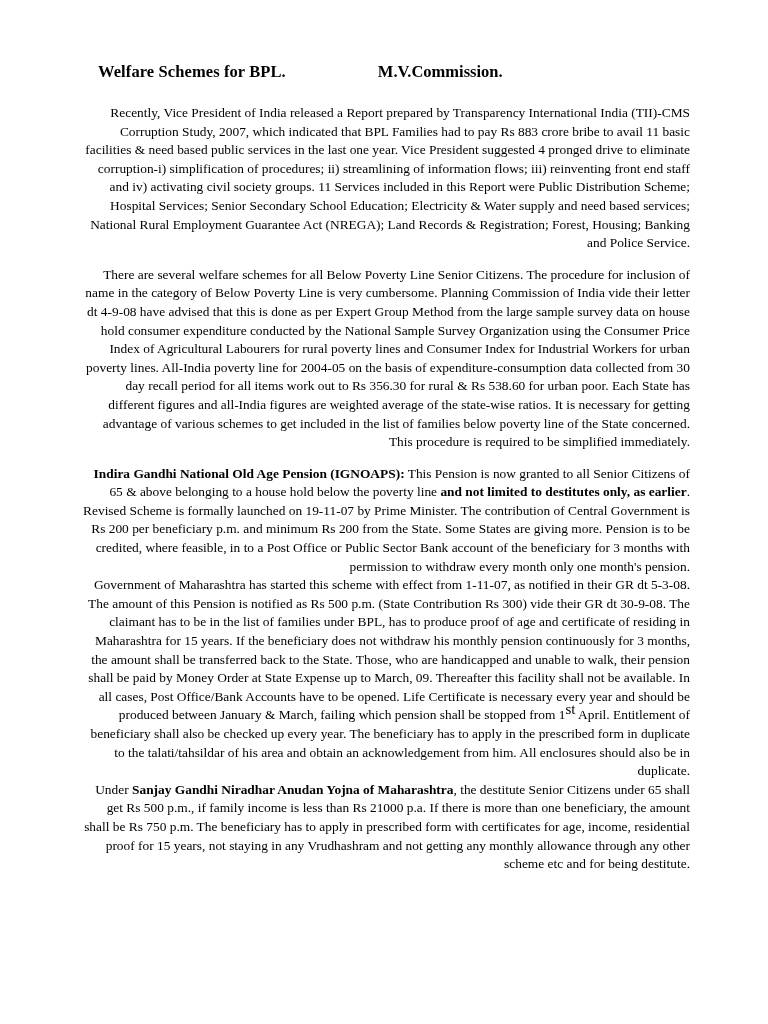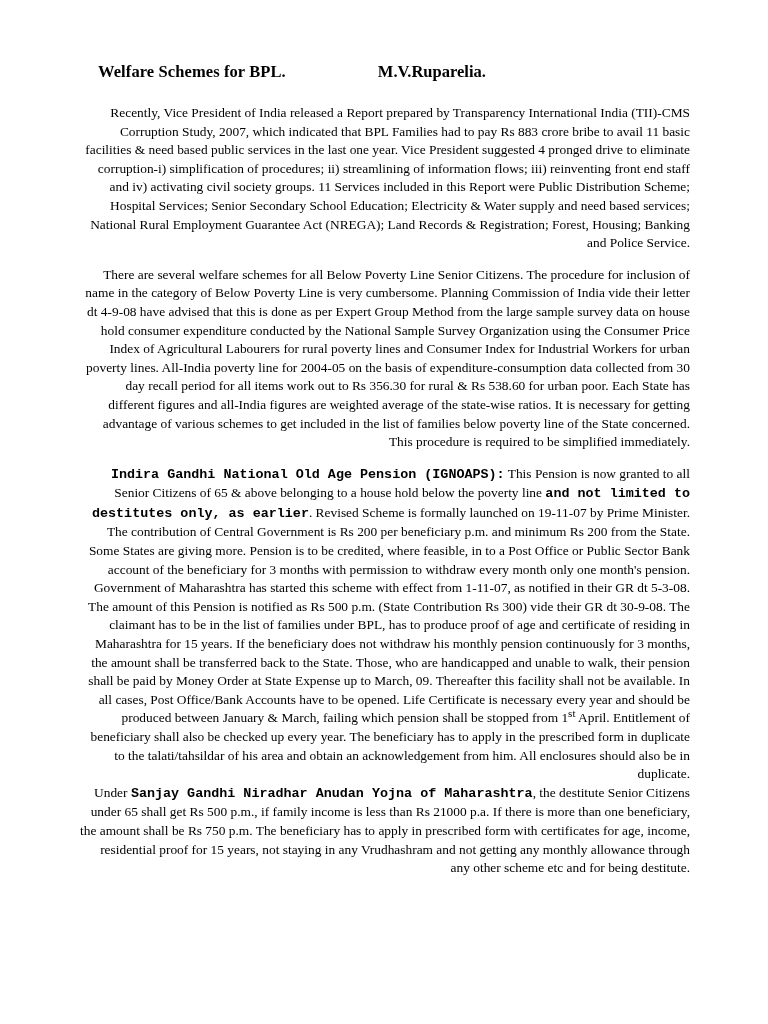--- a/index.html
+++ b/index.html
@@ -40,36 +40,35 @@
     font-size: 13.4px;
     line-height: 18.6px;
     margin: 0 0 13px 0;
     text-align: right;
   }
   p.tight {
     margin-bottom: 0;
   }
   .b {
     font-weight: bold;
-    font-family: Liberation Mono, monospace;
   }
   sup {
-    font-size: 11px;
+    font-size: 15px;
     vertical-align: super;
     line-height: 0;
   }
 </style>
 </head>
 <body>
 
 <div class="page">
 
   <div class="title-row">
     <span class="title-main">Welfare Schemes for BPL.</span>
-    <span class="title-author">M.V.Ruparelia.</span>
+    <span class="title-author">M.V.Commission.</span>
   </div>
 
   <p class="body">Recently, Vice President of India released a Report prepared by Transparency International India (TII)-CMS Corruption Study, 2007, which indicated that BPL Families had to pay Rs 883 crore bribe to avail 11 basic facilities &amp; need based public services in the last one year. Vice President suggested 4 pronged drive to eliminate corruption-i) simplification of procedures; ii) streamlining of information flows; iii) reinventing front end staff and iv) activating civil society groups. 11 Services included in this Report were Public Distribution Scheme; Hospital Services; Senior Secondary School Education; Electricity &amp; Water supply and need based services; National Rural Employment Guarantee Act (NREGA); Land Records &amp; Registration; Forest, Housing; Banking and Police Service.</p>
 
   <p class="body">There are several welfare schemes for all Below Poverty Line Senior Citizens. The procedure for inclusion of name in the category of Below Poverty Line is very cumbersome. Planning Commission of India vide their letter dt 4-9-08 have advised  that this is done as per Expert Group Method from the large sample survey data on house hold consumer expenditure conducted by the National Sample Survey Organization using the Consumer Price Index of Agricultural Labourers for rural poverty lines and Consumer Index for Industrial Workers for urban poverty lines. All-India poverty line for 2004-05 on the basis of expenditure-consumption data collected from 30 day recall period for all items work out to Rs 356.30 for rural &amp; Rs 538.60 for urban poor. Each State has different figures and all-India figures are weighted average of the state-wise ratios. It is necessary for getting advantage of various schemes to get included in the list of families below poverty line of the State concerned. This procedure is required to be simplified immediately.</p>
 
   <p class="body tight"><span class="b">Indira Gandhi National Old Age Pension (IGNOAPS):</span><span> This Pension is now granted to all Senior Citizens of 65 &amp; above belonging to a house hold below the poverty line </span><span class="b">and not limited to destitutes only, as earlier</span><span>. Revised Scheme is formally launched on 19-11-07 by Prime Minister. The contribution of Central Government is Rs 200 per beneficiary p.m. and minimum Rs 200 from the State. Some States are giving more. Pension is to be credited, where feasible, in to a Post Office or Public Sector Bank account of the beneficiary for 3 months with permission to withdraw every month only one month's pension.</span></p>
 
   <p class="body tight"><span>Government of Maharashtra has started this scheme with effect from 1-11-07, as notified in their GR dt 5-3-08. The amount of this Pension is notified as Rs 500 p.m. (State Contribution Rs 300) vide their GR dt 30-9-08. The claimant has to be in the list of families under BPL, has to produce proof of age and certificate of residing in Maharashtra for 15 years. If the beneficiary does not withdraw his monthly pension continuously for 3 months, the amount shall be transferred back to the State. Those, who are handicapped and unable to walk, their pension shall be paid by Money Order at State Expense up to March, 09.  Thereafter this facility shall not be available. In all cases, Post Office/Bank Accounts have to be opened. Life Certificate is necessary every year and should be produced between January &amp; March, failing which pension shall be stopped from 1</span><sup>st</sup><span> April. Entitlement of beneficiary shall also be checked up every year. The beneficiary has to apply in the prescribed form in duplicate to the talati/tahsildar of his area and obtain an acknowledgement from him. All enclosures should also be in duplicate.</span></p>
 

